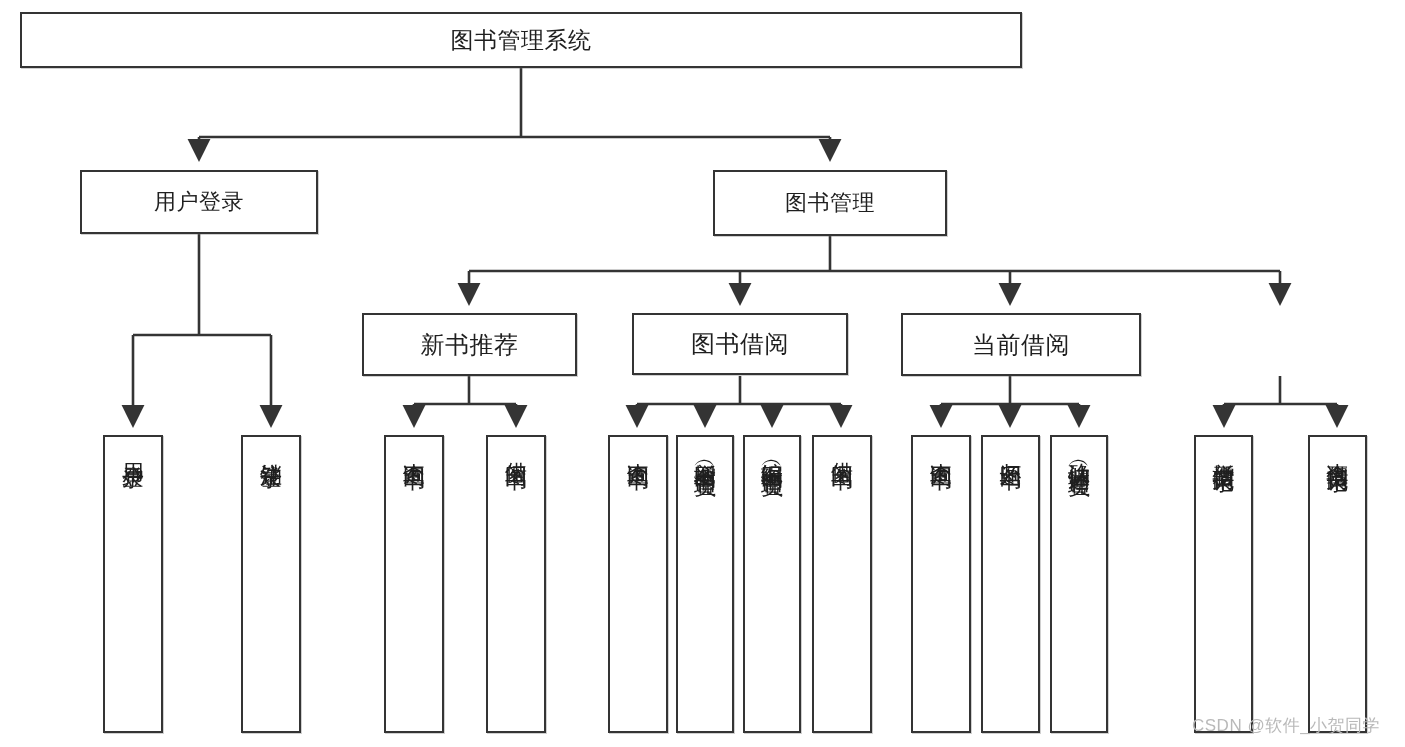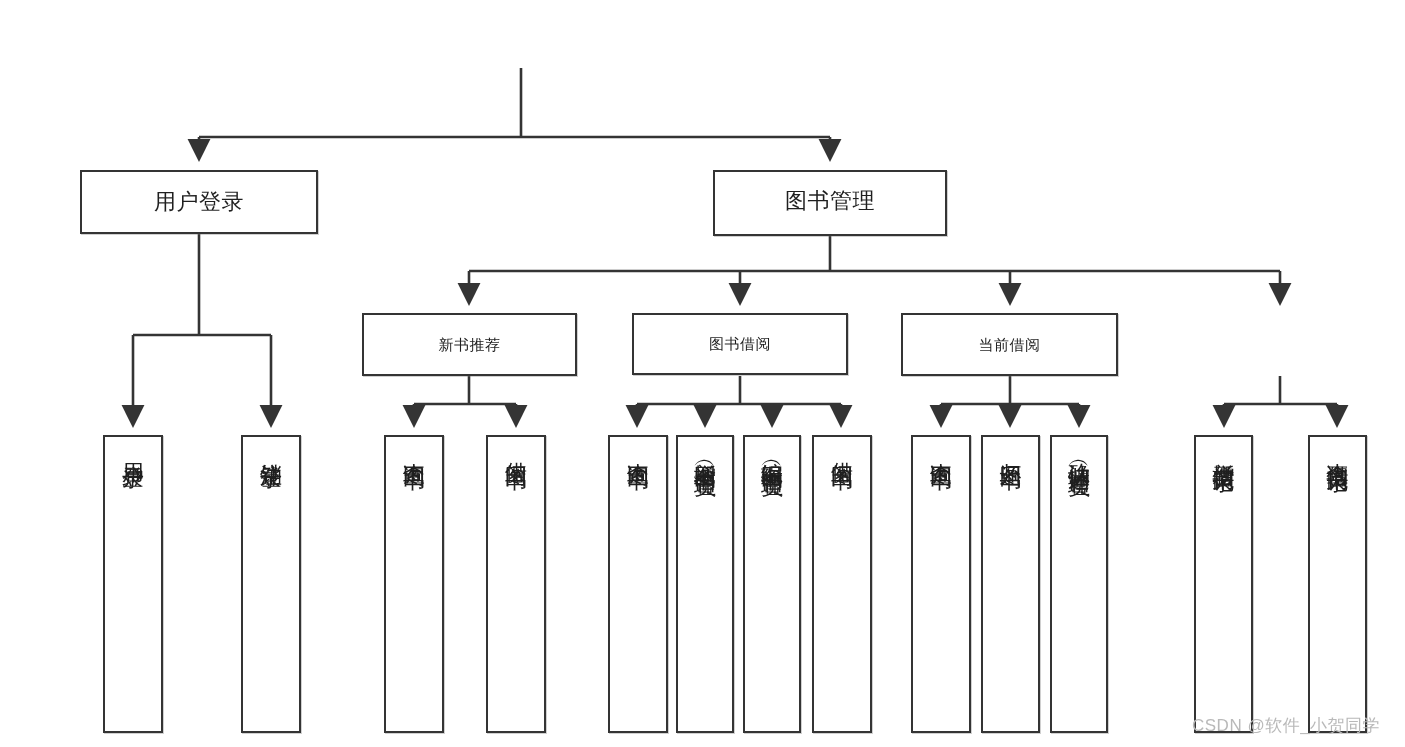--- a/index.html
+++ b/index.html
@@ -37,21 +37,21 @@
     box-shadow: 1px 1px 0 rgba(120,120,120,0.35);
   }
   .node .label {
     font-size: 22px;
     line-height: 1.15;
     letter-spacing: 0.5px;
     white-space: nowrap;
   }
   .node.root .label { font-size: 23px; }
   .node.level1 .label { font-size: 22px; }
-  .node.level2 .label { font-size: 15px; }
+  .node.level2 .label { font-size: 24px; }
   .node.leaf {
     align-items: flex-start;
     padding-top: 8px;
   }
   .node.leaf .label {
     writing-mode: vertical-rl;
     text-orientation: upright;
     font-size: 22px;
     line-height: 1.28;
     letter-spacing: 2px;
@@ -114,35 +114,38 @@
       <path d="M 1010 404 L 1010 424" marker-end="url(#arrow)"></path>
       <path d="M 1079 404 L 1079 424" marker-end="url(#arrow)"></path>
 
       <path d="M 1280 376 L 1280 404"></path>
       <path d="M 1224 404 L 1337 404"></path>
       <path d="M 1224 404 L 1224 424" marker-end="url(#arrow)"></path>
       <path d="M 1337 404 L 1337 424" marker-end="url(#arrow)"></path>
     </g>
   </svg>
 
+  <div class="node root" style="left:20px; top:12px; width:1002px; height:56px;">
+    <span class="label">图书管理系统</span>
+  </div>
 
   <div class="node level1" style="left:80px; top:170px; width:238px; height:64px;">
     <span class="label">用户登录</span>
   </div>
-  <div class="node level1" style="left:713px; top:170px; width:234px; height:66px;font-family:Liberation Mono, monospace;">
+  <div class="node level1" style="left:713px; top:170px; width:234px; height:66px;">
     <span class="label">图书管理</span>
   </div>
 
   <div class="node level2" style="left:362px; top:313px; width:215px; height:63px;">
     <span class="label">新书推荐</span>
   </div>
   <div class="node level2" style="left:632px; top:313px; width:216px; height:62px;">
     <span class="label">图书借阅</span>
   </div>
-  <div class="node level2" style="left:901px; top:313px; width:217px; height:63px;">
+  <div class="node level2" style="left:901px; top:313px; width:240px; height:63px;">
     <span class="label">当前借阅</span>
   </div>
 
   <div class="node leaf" style="left:103px; top:435px; width:60px; height:298px;">
     <span class="label">用户登录</span>
   </div>
   <div class="node leaf" style="left:241px; top:435px; width:60px; height:298px;">
     <span class="label">注销登录</span>
   </div>
 

